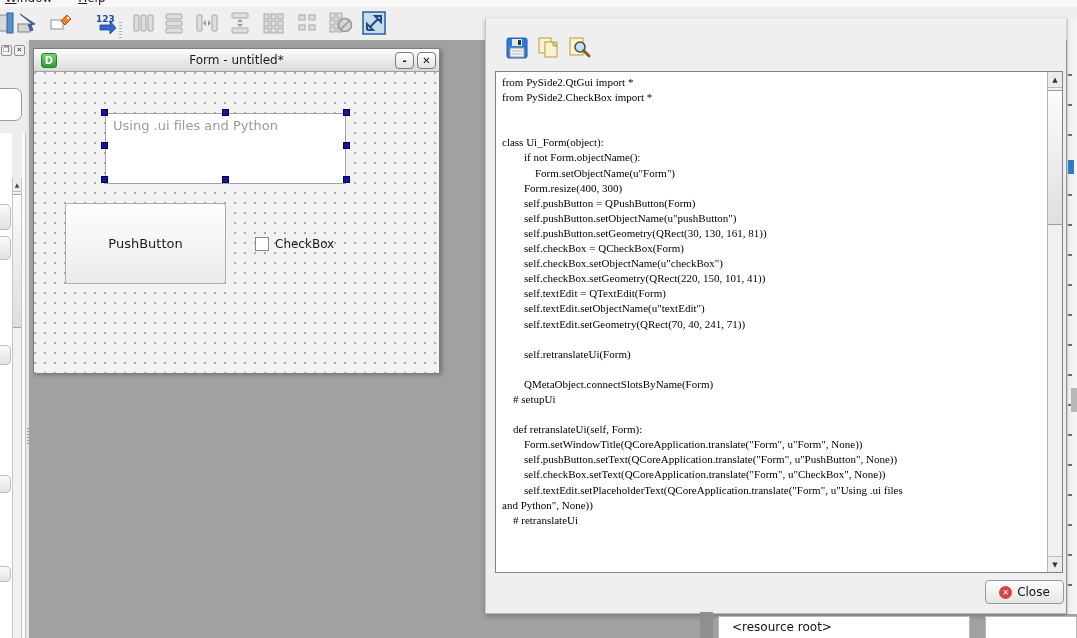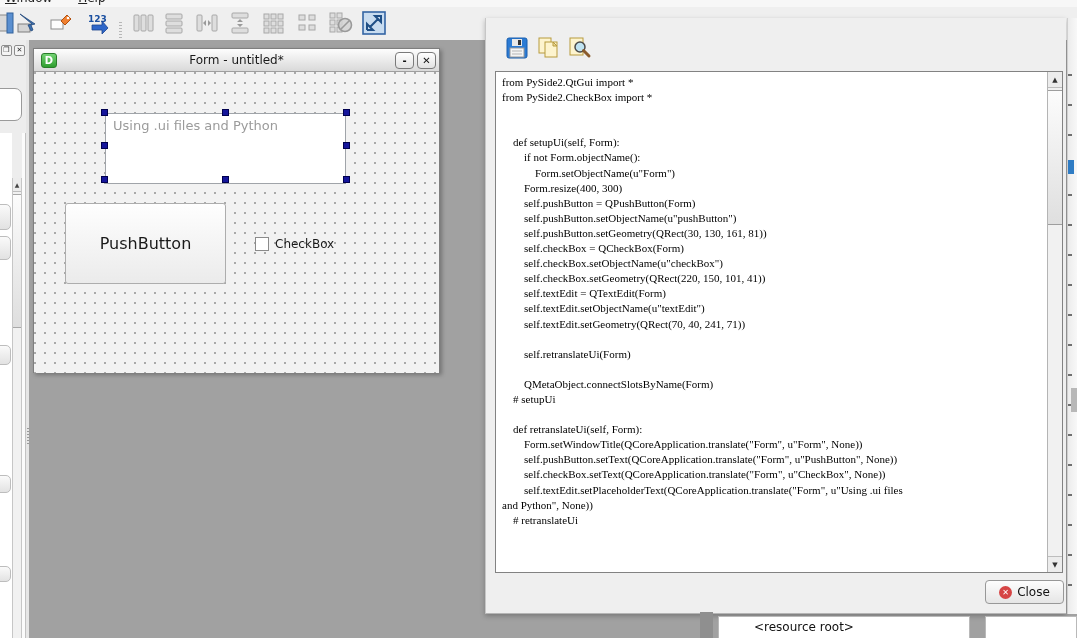--- a/index.html
+++ b/index.html
@@ -65,21 +65,21 @@
     background-image:radial-gradient(circle, #a9a9a9 1px, transparent 1.2px);
     background-size:10px 10px; background-position:6px 6px; }
 
   .w-textedit { position:absolute; left:71px; top:41px; width:241px; height:71px;
     background:#fff; border:1px solid #a0a4a9; }
   .w-textedit .ph { padding:4px 7px; font-size:13px; color:#9b9b9b; }
   .handle { position:absolute; width:7px; height:7px; background:#15159b; border:1px solid #00004f; }
 
   .w-pushbutton { position:absolute; left:31px; top:131px; width:161px; height:81px;
     background:linear-gradient(#fefefe,#ebebeb); border:1px solid #adadad; border-radius:3px;
-    display:flex; align-items:center; justify-content:center; font-size:16px; color:#1a1a1a; }
+    display:flex; align-items:center; justify-content:center; font-size:13px; color:#1a1a1a; }
   .w-checkbox { position:absolute; left:221px; top:151px; width:101px; height:41px;
     display:flex; align-items:center; }
   .cb-box { width:14px; height:14px; background:#fff; border:1px solid #8a8a8a; }
   .cb-label { margin-left:6px; font-size:12px; color:#1a1a1a; }
 
   
   .code-dialog { position:absolute; left:485px; top:18px; width:581px; height:596px;
     background:#efefef; border-left:1px solid #c6c6c6; border-bottom:1px solid #b5b5b5;
     box-shadow:0 2px 5px rgba(0,0,0,.25); }
   .cd-icon { position:absolute; top:19px; width:24px; height:22px; }
@@ -100,21 +100,21 @@
   .close-btn { position:absolute; left:499px; top:562px; width:79px; height:24px;
     border:1px solid #989898; border-radius:4px; background:linear-gradient(#fdfdfd,#e5e5e5);
     display:flex; align-items:center; justify-content:center; gap:5px; font-size:12px; color:#111; }
   .close-ico { width:13px; height:13px; border-radius:50%; background:#d64545; color:#fff;
     font-size:8px; font-weight:bold; line-height:13px; text-align:center; }
 
   
   .dark-piece { position:absolute; left:700px; top:612px; width:13px; height:26px; background:#8f8f8f; }
   .res-panel { position:absolute; top:616px; height:22px; background:#fff;
     border:1px solid #b9b9b9; border-bottom:none; }
-  .res-a { left:718px; width:252px; font-size:12px; color:#111; line-height:20px; padding-left:35px; }
+  .res-a { left:718px; width:252px; font-size:12px; color:#111; line-height:20px; padding-left:13px; }
   .res-b { left:985px; width:92px; }
 
   
   .right-strip { position:absolute; left:1067px; top:18px; width:10px; height:596px;
     background:linear-gradient(to right,#ececec,#f8f8f8); border-left:1px solid #cfcfcf; }
   .rs-ticks { position:absolute; left:0; top:56px; width:4px; height:530px;
     background:repeating-linear-gradient(#6f6f6f 0 2px, transparent 2px 30px); }
   .rs-blue { position:absolute; left:0; top:142px; width:6px; height:14px; background:#2f7cc4; }
   .rs-thumb { position:absolute; left:3px; top:370px; width:7px; height:24px; background:#b8b8b8; }
 
@@ -145,21 +145,21 @@
           <path d="M4 2 L16 12 L12 13 L15 19 L17 18 L15 13 L19 12 Z" fill="#3a6fb0" stroke="#24497a" stroke-width="0.8"></path>
         </svg>
     </div>
     <div class="tbtn" style="left:48px">
       <svg width="22" height="22">
           <rect x="1" y="8" width="12" height="9" fill="#fdfdfd" stroke="#8d8d8d"></rect>
           <path d="M11 9 L17 3 L21 7 L15 13 Z" fill="#f08030" stroke="#b05010"></path>
           <circle cx="18" cy="6" r="1.3" fill="#fff"></circle>
         </svg>
     </div>
-    <div class="tbtn" style="left:85px">
+    <div class="tbtn" style="left:93px">
       <svg width="24" height="24">
           <text x="2" y="11" font-size="9" font-weight="bold" fill="#1a4fa0" font-family="DejaVu Sans">123</text>
           <path d="M6 14 L16 14 L16 10 L22 17 L16 23 L16 19 L6 19 Z" fill="#2e66c9" stroke="#1c448e" stroke-width="0.8"></path>
         </svg>
     </div>
     <div class="tgrip"></div>
     <div class="tbtn" style="left:130px">
       <svg width="22" height="22">
           <g fill="#dedede" stroke="#a8a8a8">
             <rect x="2" y="3" width="5" height="16" rx="1"></rect>
@@ -314,21 +314,21 @@
           <circle cx="12" cy="10" r="5" fill="#bfe3f2" stroke="#4a4a4a" stroke-width="1.5"></circle>
           <line x1="15.5" y1="13.5" x2="21" y2="19" stroke="#8a5a2b" stroke-width="3" stroke-linecap="round"></line>
         </svg>
     </div>
     <div class="code-area">
       <div class="code-lines">
           <div class="code-line">from PySide2.QtGui import *</div>
           <div class="code-line">from PySide2.CheckBox import *</div>
           <div class="code-line"></div>
           <div class="code-line"></div>
-          <div class="code-line">    def setupUi(self, Form):</div>
+          <div class="code-line">class Ui_Form(object):</div>
           <div class="code-line">        if not Form.objectName():</div>
           <div class="code-line">            Form.setObjectName(u"Form")</div>
           <div class="code-line">        Form.resize(400, 300)</div>
           <div class="code-line">        self.pushButton = QPushButton(Form)</div>
           <div class="code-line">        self.pushButton.setObjectName(u"pushButton")</div>
           <div class="code-line">        self.pushButton.setGeometry(QRect(30, 130, 161, 81))</div>
           <div class="code-line">        self.checkBox = QCheckBox(Form)</div>
           <div class="code-line">        self.checkBox.setObjectName(u"checkBox")</div>
           <div class="code-line">        self.checkBox.setGeometry(QRect(220, 150, 101, 41))</div>
           <div class="code-line">        self.textEdit = QTextEdit(Form)</div>

